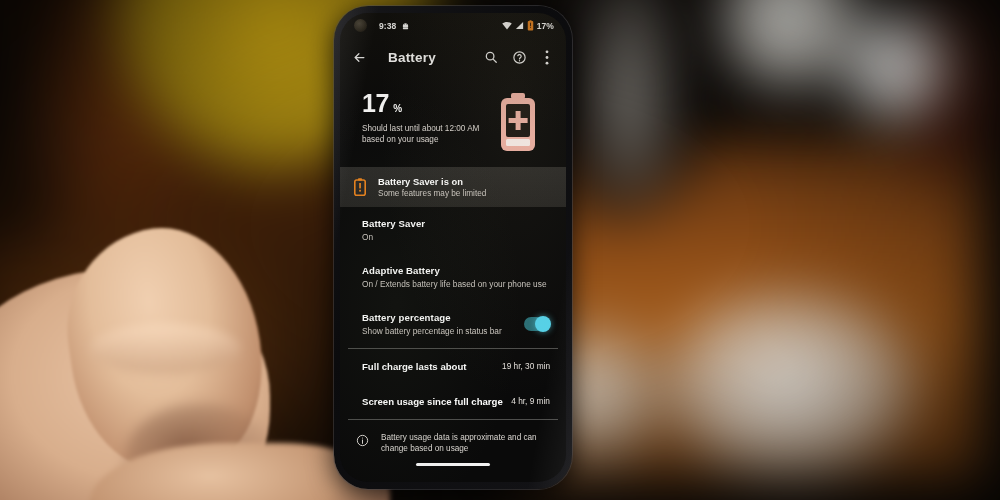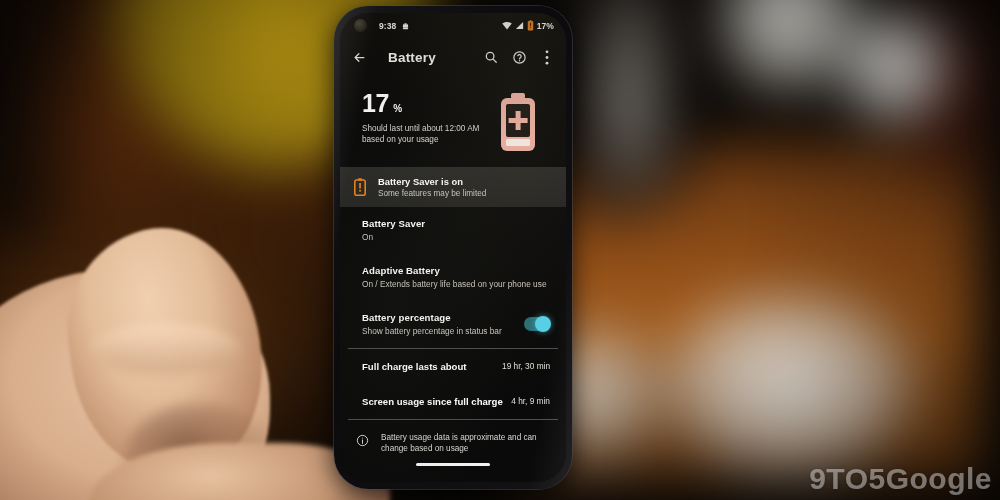--- a/index.html
+++ b/index.html
@@ -457,14 +457,13 @@
           </span>
           <span class="footer-text">Battery usage data is approximate and can change based on usage</span>
         </div>
       </div>
 
       <div class="nav-pill"></div>
       <div class="screen-sheen"></div>
     </div>
   </div>
 
-  <div id="watermark">9TO5Google</div>
 </div>
 
 </body></html>

